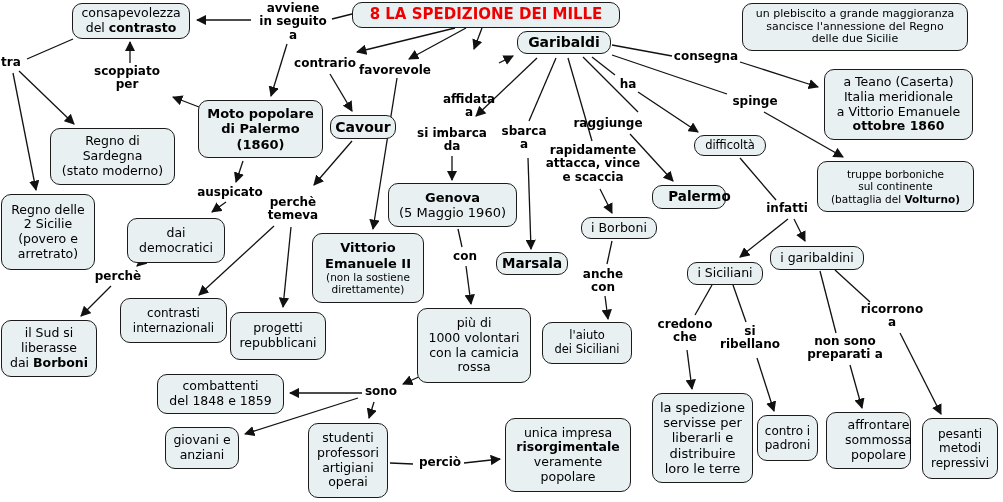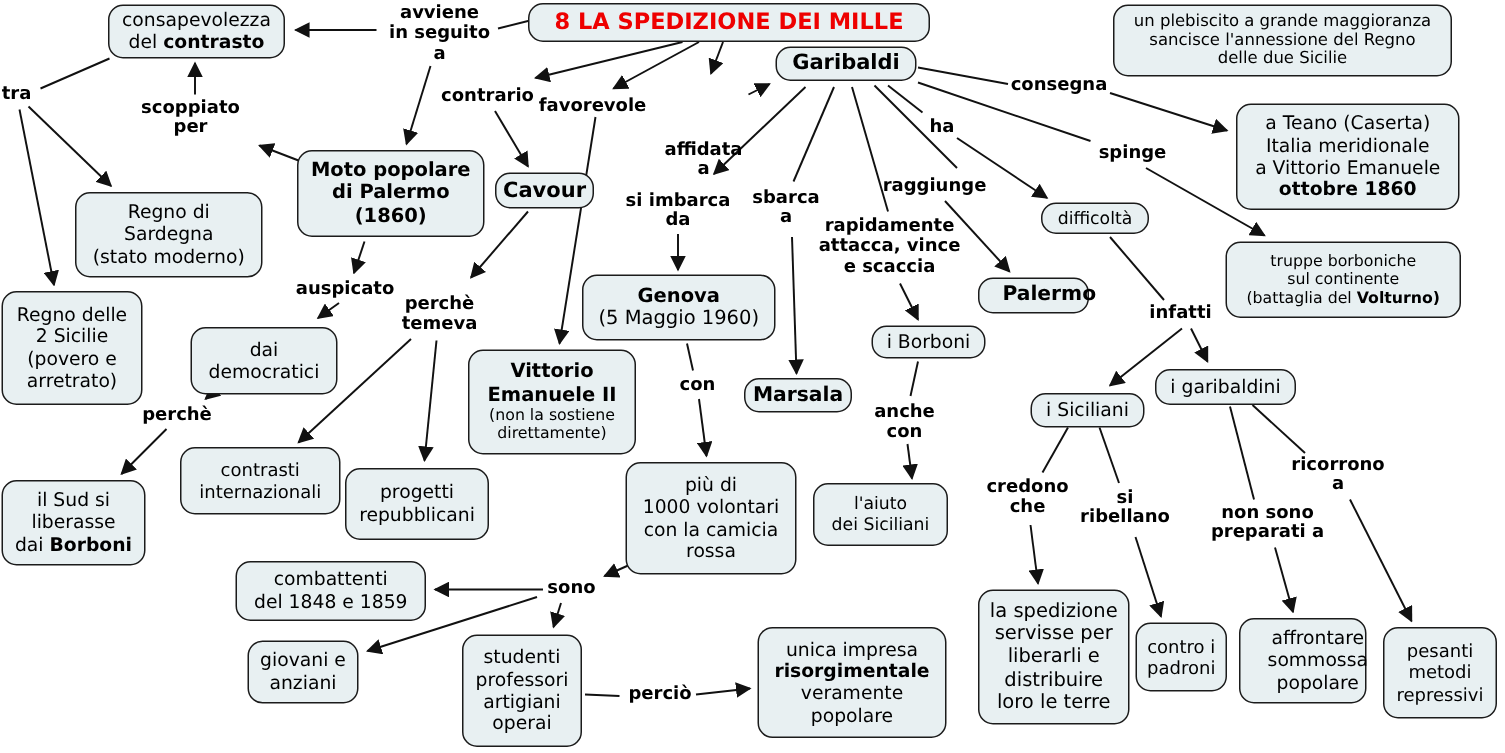--- a/index.html
+++ b/index.html
@@ -264,21 +264,21 @@
       <div class="tl">spinge</div>
     </div>
     <div class="edge-label" style="left: 452px; top: 127px;">
       <div class="tl">si imbarca</div>
       <div class="tl">da</div>
     </div>
     <div class="edge-label" style="left: 524px; top: 125px;">
       <div class="tl">sbarca</div>
       <div class="tl">a</div>
     </div>
-    <div class="edge-label" style="left: 623px; top: 117px;">
+    <div class="edge-label" style="left: 608px; top: 117px;">
       <div class="tl">raggiunge</div>
     </div>
     <div class="edge-label" style="left: 593px; top: 144px;">
       <div class="tl">rapidamente</div>
       <div class="tl">attacca, vince</div>
       <div class="tl">e scaccia</div>
     </div>
     <div class="edge-label" style="left: 787px; top: 202px;">
       <div class="tl">infatti</div>
     </div>

